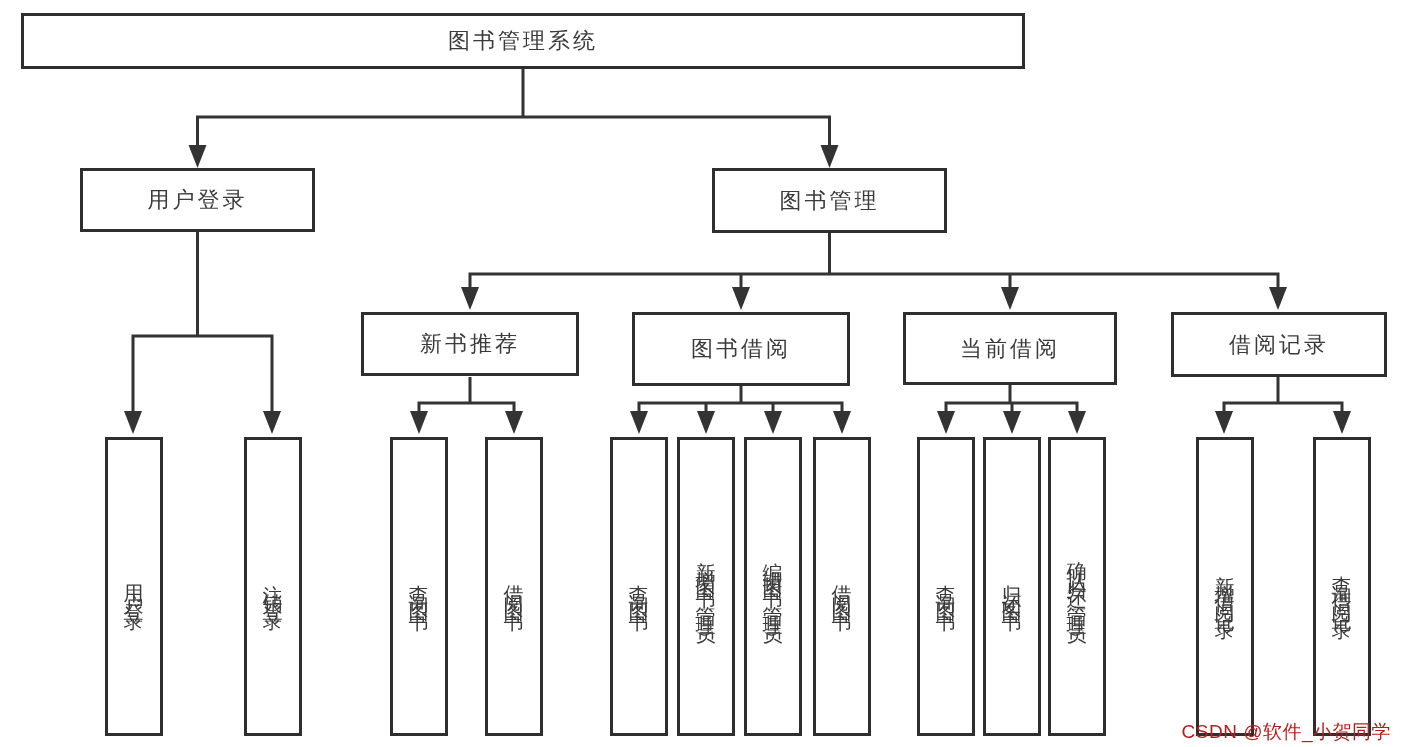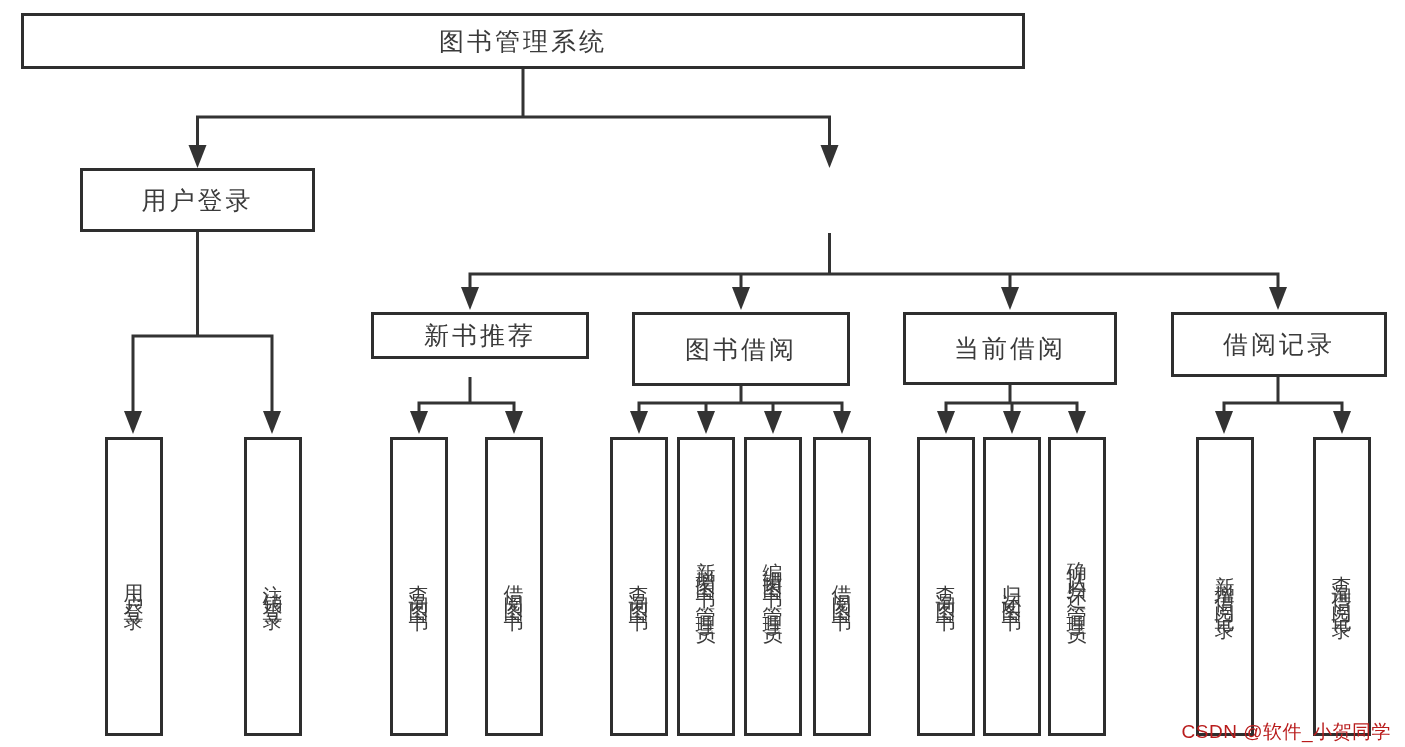--- a/index.html
+++ b/index.html
@@ -26,37 +26,37 @@
     box-sizing: border-box;
     border: 3px solid #2e2e2e;
     background: #ffffff;
     display: flex;
     align-items: center;
     justify-content: center;
     z-index: 2;
     color: #3a3a3a;
   }
   .box.h .label {
-    font-size: 25px;
+    font-size: 22px;
     letter-spacing: 3px;
     white-space: nowrap;
     color: #3a3a3a;
   }
   .leaf .label {
     writing-mode: vertical-lr;
     font-size: 20px;
     line-height: 1;
     letter-spacing: 9px;
     color: #3a3a3a;
   }
   
   .root   { left: 21px;   top: 13px;  width: 1004px; height: 56px; }
   .l2a    { left: 80px;   top: 168px; width: 235px;  height: 64px; }
   .l2b    { left: 712px;  top: 168px; width: 235px;  height: 65px; }
-  .l3a    { left: 361px;  top: 312px; width: 218px;  height: 47px; margin-left: 10px; }
+  .l3a    { left: 361px;  top: 312px; width: 218px;  height: 64px; }
   .l3b    { left: 632px;  top: 312px; width: 218px;  height: 74px; }
   .l3c    { left: 903px;  top: 312px; width: 214px;  height: 73px; }
   .l3d    { left: 1171px; top: 312px; width: 216px;  height: 65px; }
   
   .leaf   { top: 437px; width: 58px; height: 299px; }
   .lf1  { left: 105px; }
   .lf2  { left: 244px; }
   .lf3  { left: 390px; }
   .lf4  { left: 485px; }
   .lf5  { left: 610px; }
@@ -124,20 +124,23 @@
     </g>
   </svg>
 
   <div class="box h root">
     <span class="label">图书管理系统</span>
   </div>
 
   <div class="box h l2a">
     <span class="label">用户登录</span>
   </div>
+  <div class="box h l2b">
+    <span class="label">图书管理</span>
+  </div>
 
   <div class="box h l3a">
     <span class="label">新书推荐</span>
   </div>
   <div class="box h l3b">
     <span class="label">图书借阅</span>
   </div>
   <div class="box h l3c">
     <span class="label">当前借阅</span>
   </div>

